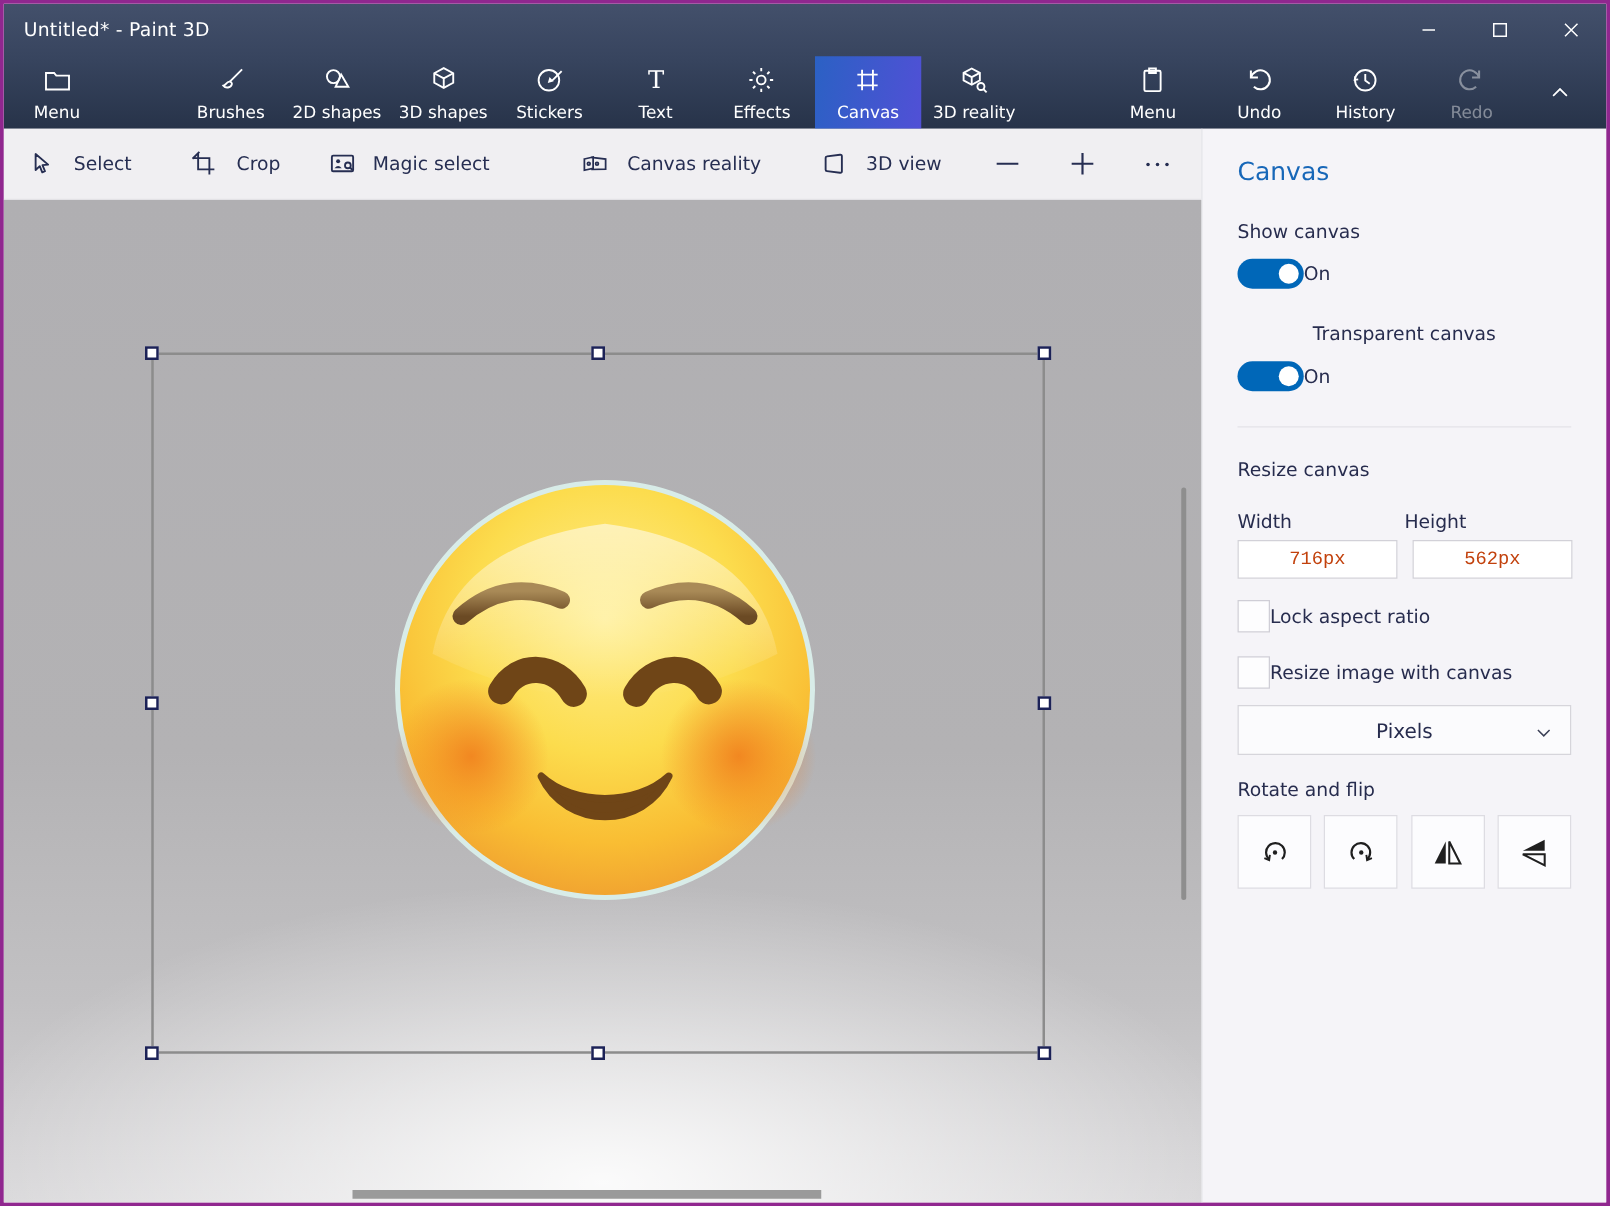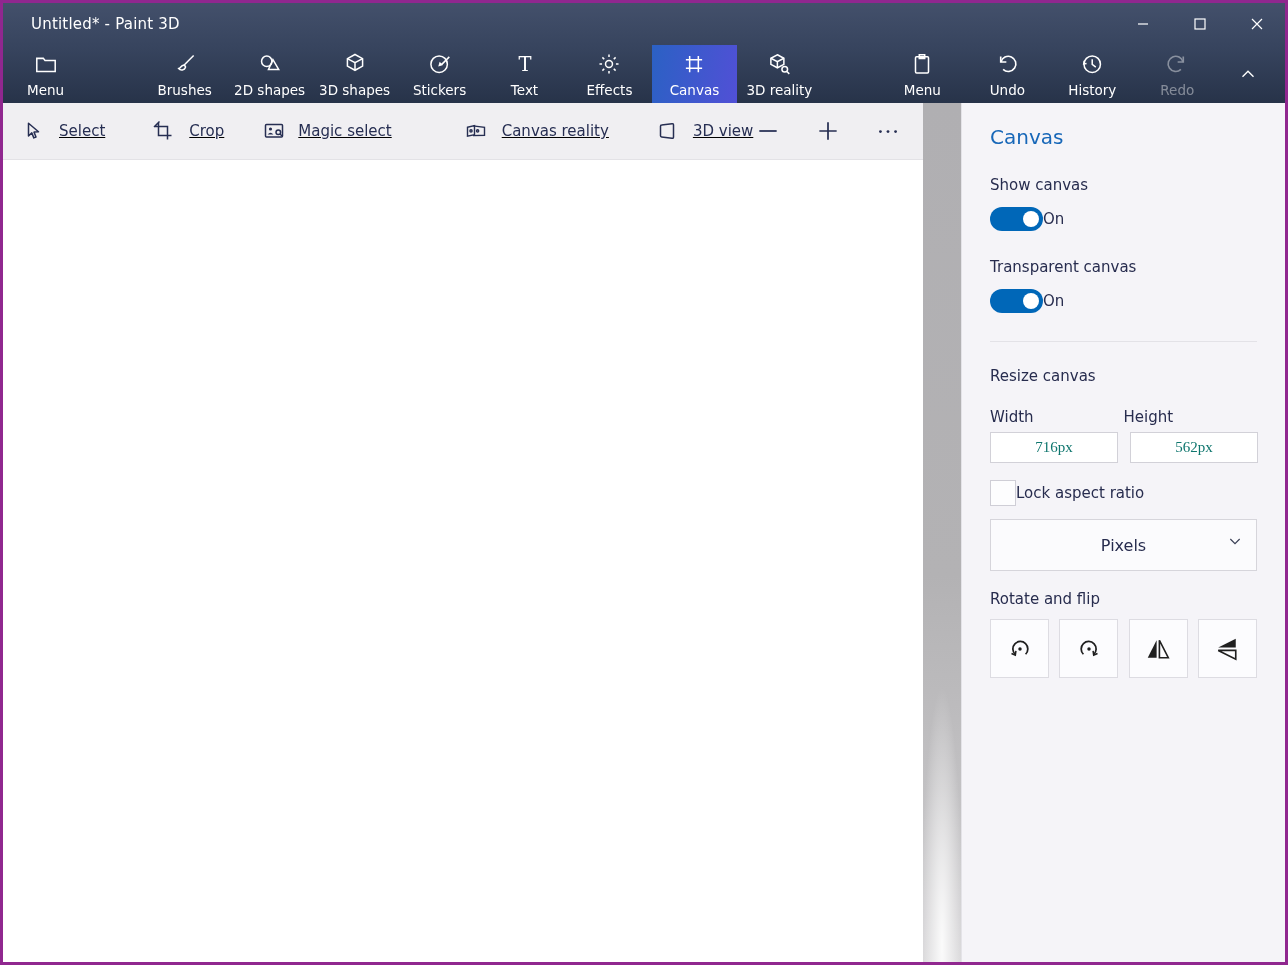--- a/index.html
+++ b/index.html
@@ -5,41 +5,41 @@
   * { margin:0; padding:0; box-sizing:border-box; }
   html,body { background:#555; }
   .window{
     width:1288px;height:965px;margin:0 auto;position:relative;overflow:hidden;
     border:3px solid #90278f;background:#fff;
     font-family:"DejaVu Sans","Liberation Sans",sans-serif;
     display:flex;flex-direction:column;
   }
   
   .header{ background:linear-gradient(180deg,#43506b 0%,#37445e 45%,#273349 100%); }
-  .titlebar{ height:42px;display:flex;align-items:center;color:#fff;padding-left:12px; }
+  .titlebar{ height:42px;display:flex;align-items:center;color:#fff; }
   .title{ margin-left:16px;font-size:15px;letter-spacing:.2px; }
   .win-controls{ margin-left:auto;display:flex;height:100%; }
   .win-btn{ width:57px;display:flex;align-items:center;justify-content:center;cursor:default; }
   .win-btn svg{ display:block; }
 
   .ribbon{ height:58px;display:flex;align-items:stretch;color:#fff; }
   .rtab{
     width:86px;display:flex;flex-direction:column;align-items:center;justify-content:center;
     gap:5px;font-size:13.5px;padding-top:1px;white-space:nowrap;
   }
   .rtab svg{ display:block; }
   .rtab.menu{ width:70px;margin-left:8px;margin-right:62px; }
   .rtab.selected{ background:linear-gradient(100deg,#2b61c4 0%,#5150d6 100%); }
   .rtab.paste{ margin-left:58px; }
   .rtab.disabled{ opacity:.42; }
   .collapse{ margin-left:auto;margin-right:8px;width:58px;display:flex;align-items:center;justify-content:center; }
 
   
   .main{ flex:1;display:flex;min-height:0; }
-  .left{ flex:1;display:flex;flex-direction:row;min-width:0;text-decoration:underline; }
+  .left{ flex:1;display:flex;flex-direction:column;min-width:0; }
 
   .toolbar2{
     height:57px;background:#f0eff2;display:flex;align-items:center;
     color:#262e52;font-size:15px;border-bottom:1px solid #e3e2e6;
   }
   .titem{ display:flex;align-items:center;gap:14px;white-space:nowrap; }
   .titem svg{ display:block; }
   .t-select{ margin-left:18px; }
   .t-crop{ margin-left:46px; }
   .t-magic{ margin-left:38px;gap:12px; }
@@ -70,39 +70,39 @@
   .hscroll{ position:absolute;left:279px;top:792px;width:375px;height:7px;background:#9a9a9a; }
 
   
   .panel{
     width:324px;background:#f5f4f8;border-left:1px solid #e4e3e8;
     padding:0 28px;color:#272c4e;overflow:hidden;
   }
   .panel-title{ margin-top:22px;font-size:20px;color:#1767b8;font-weight:400; }
   .plabel{ font-size:15px; }
   .mt-label1{ margin-top:27px; }
-  .mt-label2{ margin-top:27px; }
+  .mt-label2{ margin-top:27px;text-align:center; }
   .toggle-row{ margin-top:13px;display:flex;align-items:center;}
   .toggle{ width:53px;height:24px;border-radius:12px;background:#0067b8;position:relative; }
   .toggle .knob{ position:absolute;right:4px;top:4px;width:16px;height:16px;border-radius:50%;background:#fff; }
   .toggle-state{ font-size:15px; }
   .divider{ height:1px;background:#e3e2e7;margin-top:28px; }
   .resize-label{ margin-top:25px; }
   .size-labels{ display:flex;margin-top:23px;font-size:15px; }
   .size-labels span{ width:140px; }
   .size-inputs{ display:flex;gap:12px;margin-top:6px; }
   input.size{
     width:128px;height:31px;border:1px solid #d2d1d8;background:#fff;text-align:center;
-    font-size:15px;color:#0f766e;font-family:Liberation Serif, serif;
+    font-size:15px;color:#c2410c;font-family:Liberation Mono, monospace;
   }
   .check-row{ display:flex;align-items:center;font-size:15px; }
   .cr1{ margin-top:17px; } .cr2{ margin-top:19px; }
   .checkbox{ width:26px;height:26px;background:#fdfdfe;border:1px solid #cfced6;flex:0 0 auto; }
   .dropdown{
-    margin-top:13px;height:52px;border:1px solid #d6d5db;background:#fbfbfd;
+    margin-top:13px;height:40px;border:1px solid #d6d5db;background:#fbfbfd;
     display:flex;align-items:center;justify-content:center;position:relative;font-size:16px;
   }
   .dropdown .chev{ position:absolute;right:13px;top:13px; }
   .rotate-label{ margin-top:19px; }
   .rotate-row{ margin-top:11px;display:flex;justify-content:space-between; }
   .rot-btn{
     width:59px;height:59px;border:1px solid #dddce2;background:#fcfcfe;
     display:flex;align-items:center;justify-content:center;color:#1f1f1f;
   }
 </style>
@@ -374,20 +374,24 @@
       </div>
       <div class="size-inputs">
         <input class="size" value="716px" style="">
         <input class="size" value="562px" style="">
       </div>
 
       <div class="check-row cr1">
         <div class="checkbox"></div>
         <span>Lock aspect ratio</span>
       </div>
+      <div class="check-row cr2">
+        <div class="checkbox"></div>
+        <span>Resize image with canvas</span>
+      </div>
 
       <div class="dropdown">
         <span>Pixels</span>
         <svg class="chev" width="16" height="16" viewBox="0 0 24 24" fill="none" stroke="#3a3f55" stroke-width="1.8">
             <path d="M5 9l7 7 7-7"></path>
           </svg>
       </div>
 
       <div class="plabel rotate-label">Rotate and flip</div>
       <div class="rotate-row">

